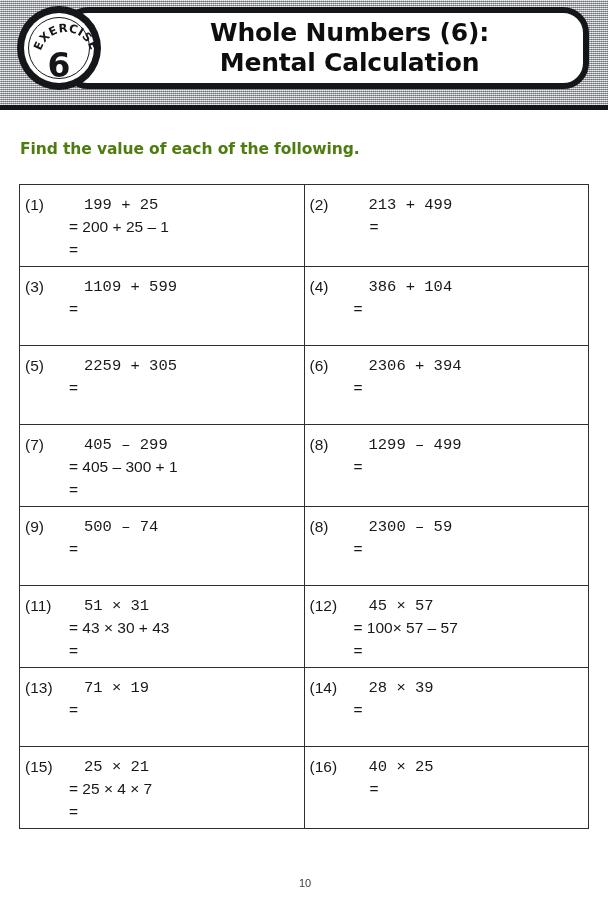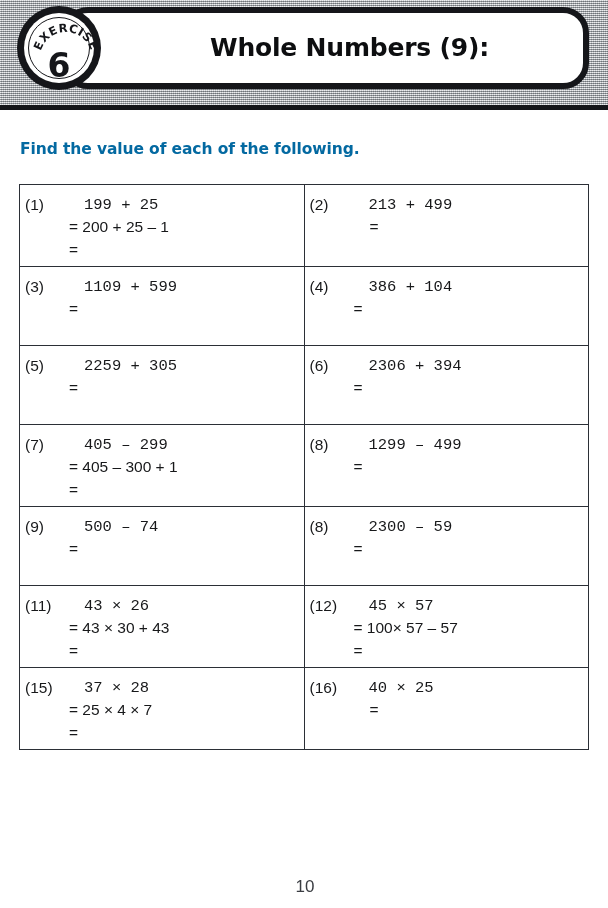--- a/index.html
+++ b/index.html
@@ -100,21 +100,21 @@
   }
 
   
   .instruction {
     position: absolute;
     left: 20px; top: 140px;
     font-family: "DejaVu Sans", sans-serif;
     font-weight: bold;
     font-size: 15.5px;
     letter-spacing: -0.1px;
-    color: #0369a1;
+    color: #4d7c0f;
   }
 
   
   .qtable {
     position: absolute;
     left: 19px; top: 184px;
     width: 570px;
     border-collapse: collapse;
     table-layout: fixed;
   }
@@ -156,31 +156,32 @@
     white-space: pre;
   }
   .qstep.deep { padding-left: 60px; }
 
   
   .page-number {
     position: absolute;
     left: 2px; right: 0;
     top: 877px;
     text-align: center;
-    font-size: 17px;
+    font-size: 11px;
     color: #3a3d42;
   }
 </style>
 </head>
 <body>
 
 <div class="header-band">
   <div class="title-box">
     <div class="title-text">
-      <span class="title-line">Whole Numbers (9):</span>
+      <span class="title-line">Whole Numbers (6):</span>
+      <span class="title-line">Mental Calculation</span>
     </div>
   </div>
 </div>
 
 <div class="badge">
   <div class="badge-inner">
     <div class="badge-ring"></div>
     <svg class="badge-svg" width="70" height="70" viewBox="0 0 70 70">
       <defs>
         <path id="arcpath" d="M 9,38 A 26,26 0 0 1 61,38" fill="none"></path>
@@ -265,37 +266,51 @@
         <td>
           <div class="qcell">
             <div class="qline"><span class="qnum">(8)</span><span class="qexpr">2300 – 59</span></div>
             <div class="qstep">=</div>
           </div>
         </td>
       </tr>
       <tr class="r3">
         <td>
           <div class="qcell">
-            <div class="qline"><span class="qnum">(11)</span><span class="qexpr">43 × 26</span></div>
+            <div class="qline"><span class="qnum">(11)</span><span class="qexpr">51 × 31</span></div>
             <div class="qstep">= 43 × 30 + 43</div>
             <div class="qstep">=</div>
           </div>
         </td>
         <td>
           <div class="qcell">
             <div class="qline"><span class="qnum">(12)</span><span class="qexpr">45 × 57</span></div>
             <div class="qstep">= 100× 57 – 57</div>
             <div class="qstep">=</div>
           </div>
         </td>
       </tr>
+      <tr class="r2">
+        <td>
+          <div class="qcell">
+            <div class="qline"><span class="qnum">(13)</span><span class="qexpr">71 × 19</span></div>
+            <div class="qstep">=</div>
+          </div>
+        </td>
+        <td>
+          <div class="qcell">
+            <div class="qline"><span class="qnum">(14)</span><span class="qexpr">28 × 39</span></div>
+            <div class="qstep">=</div>
+          </div>
+        </td>
+      </tr>
       <tr class="r3">
         <td>
           <div class="qcell">
-            <div class="qline"><span class="qnum">(15)</span><span class="qexpr">37 × 28</span></div>
+            <div class="qline"><span class="qnum">(15)</span><span class="qexpr">25 × 21</span></div>
             <div class="qstep">= 25 × 4 × 7</div>
             <div class="qstep">=</div>
           </div>
         </td>
         <td>
           <div class="qcell">
             <div class="qline"><span class="qnum">(16)</span><span class="qexpr">40 × 25</span></div>
             <div class="qstep deep">=</div>
           </div>
         </td>

